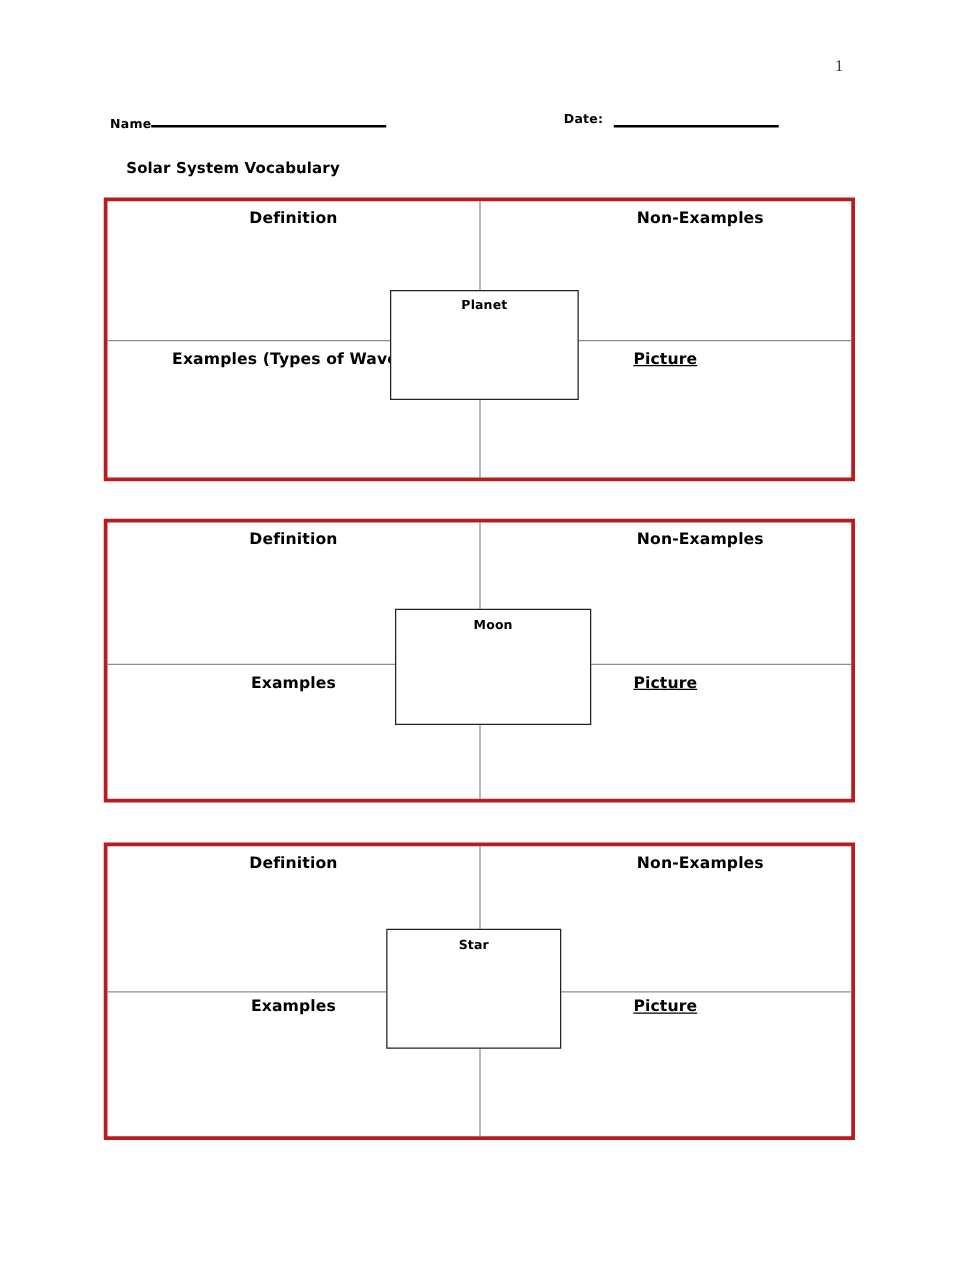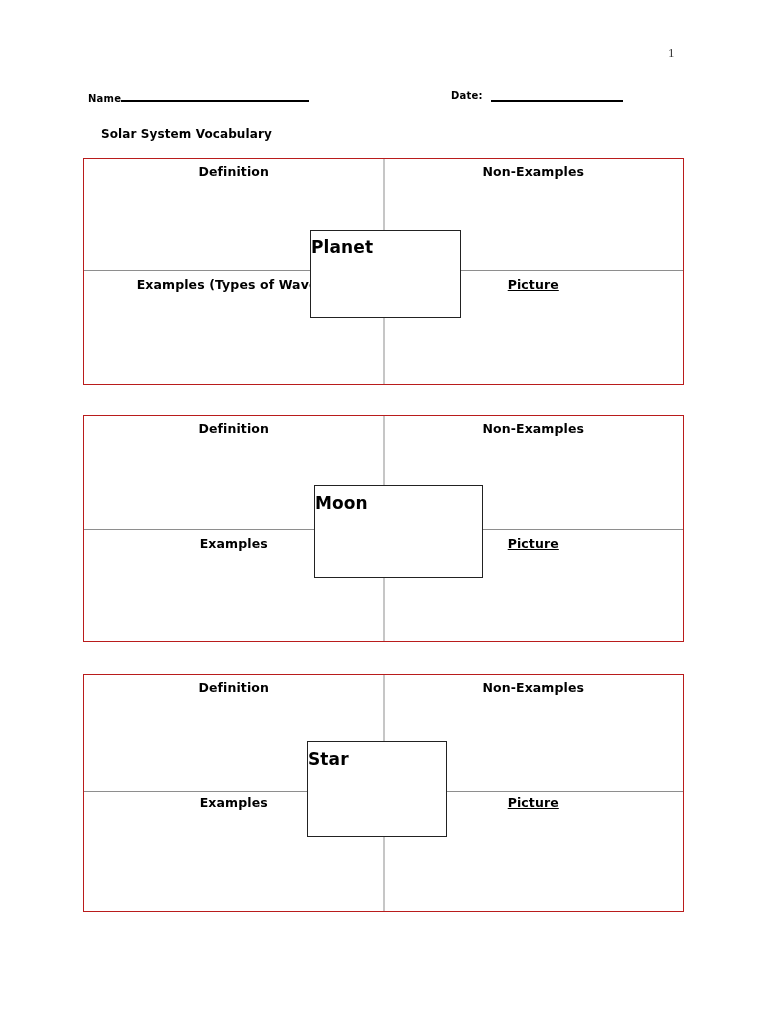--- a/index.html
+++ b/index.html
@@ -82,21 +82,21 @@
     font-weight: bold;
     letter-spacing: 0.1px;
     white-space: nowrap;
   }
 
   
   .frayer {
     position: absolute;
     left: 83px;
     width: 601px;
-    border: 1px solid #b91c1c;
+    border: 3px solid #b91c1c;
     box-sizing: border-box;
     background: #ffffff;
   }
   .frayer .vline {
     position: absolute;
     left: 50%;
     top: 0;
     bottom: 0;
     width: 1px;
     background: #8e8e8e;
@@ -112,36 +112,37 @@
   .quad {
     position: absolute;
     width: 50%;
     text-align: center;
     font-size: 12.5px;
     font-weight: bold;
     letter-spacing: 0.1px;
     white-space: nowrap;
   }
   .quad-tl { left: 0; }
-  .quad-tr { left: 50%; }
+  .quad-tr { left: 50%; padding-left: 28px; }
   .quad-bl { left: 0; }
   .quad-br { left: 50%; text-decoration: underline; }
 
   .center-box {
     position: absolute;
     box-sizing: border-box;
     border: 1px solid #222222;
     background: #ffffff;
     z-index: 3;
   }
   .center-term {
     position: absolute;
     left: 0;
     right: 0;
-    font-size: 17px;
+    text-align: center;
+    font-size: 10px;
     font-weight: bold;
     letter-spacing: 0.1px;
   }
 
   
   #frayer-0 { top: 158px; height: 227px; }
   #frayer-0 .hline { top: 111px; }
   #frayer-0 .quad-tl { top: 5px; }
   #frayer-0 .quad-tr { top: 5px; }
   #frayer-0 .quad-bl { top: 118px; }
@@ -152,21 +153,21 @@
   #frayer-0 .center-term { top: 6px; }
 
   
   #frayer-1 { top: 415px; height: 227px; }
   #frayer-1 .hline { top: 113px; }
   #frayer-1 .quad-tl { top: 5px; }
   #frayer-1 .quad-tr { top: 5px; }
   #frayer-1 .quad-bl { top: 120px; }
   #frayer-1 .quad-br { top: 120px; }
   #frayer-1 .center-box {
-    left: 230px; top: 69px; width: 169px; height: 93px;
+    left: 230px; top: 69px; width: 157px; height: 93px;
   }
   #frayer-1 .center-term { top: 7px; }
 
   
   #frayer-2 { top: 674px; height: 238px; }
   #frayer-2 .hline { top: 116px; }
   #frayer-2 .quad-tl { top: 5px; }
   #frayer-2 .quad-tr { top: 5px; }
   #frayer-2 .quad-bl { top: 120px; }
   #frayer-2 .quad-br { top: 120px; }

